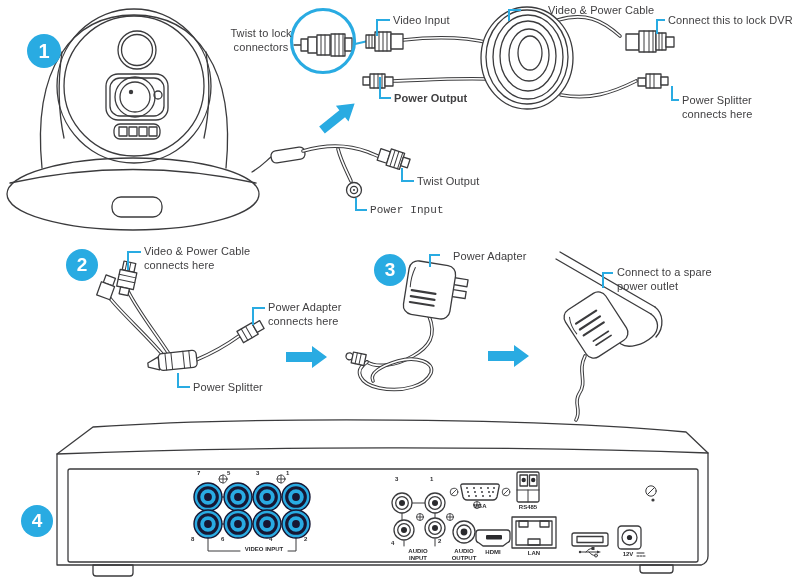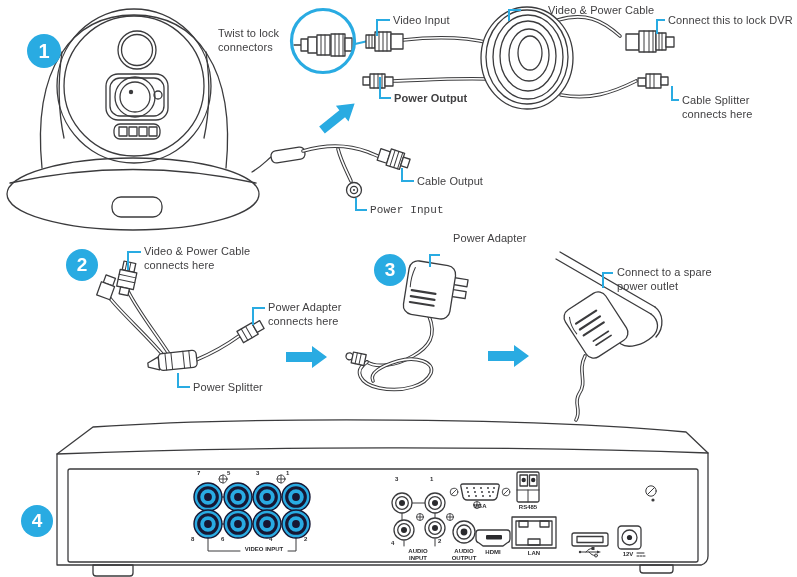--- a/index.html
+++ b/index.html
@@ -384,32 +384,32 @@
     <polyline points="440,255 430,255 430,267"></polyline>
     <polyline points="613,273 603,273 603,288"></polyline>
   </g>
 </svg>
 
 <div class="badge" style="left:27px;top:34px;width:34px;height:34px;">1</div>
 <div class="badge" style="left:66px;top:249px;width:32px;height:32px;font-size:19px;">2</div>
 <div class="badge" style="left:374px;top:254px;width:32px;height:32px;font-size:19px;">3</div>
 <div class="badge" style="left:21px;top:505px;width:32px;height:32px;font-size:19px;">4</div>
 
-<div class="lbl" style="left:218px;top:27px;width:86px;">Twist to lock connectors</div>
+<div class="lbl" style="left:218px;top:27px;width:86px;text-align:center;">Twist to lock connectors</div>
 <div class="lbl" style="left:393px;top:14px;">Video Input</div>
 <div class="lbl" style="left:394px;top:92px;font-weight:bold;">Power Output</div>
 <div class="lbl" style="left:548px;top:4px;">Video &amp; Power Cable</div>
 <div class="lbl" style="left:668px;top:14px;">Connect this to lock DVR</div>
-<div class="lbl" style="left:682px;top:94px;width:90px;">Cable Splitter connects here</div>
-<div class="lbl" style="left:417px;top:175px;">Cable Output</div>
+<div class="lbl" style="left:682px;top:94px;width:90px;">Power Splitter connects here</div>
+<div class="lbl" style="left:417px;top:175px;">Twist Output</div>
 <div class="lbl" style="left:370px;top:204px;font-family:Liberation Mono, monospace;">Power Input</div>
 <div class="lbl" style="left:144px;top:245px;width:125px;">Video &amp; Power Cable connects here</div>
 <div class="lbl" style="left:268px;top:301px;width:95px;">Power Adapter connects here</div>
 <div class="lbl" style="left:193px;top:381px;">Power Splitter</div>
-<div class="lbl" style="left:443px;top:232px;padding-left:10px;">Power Adapter</div>
+<div class="lbl" style="left:443px;top:250px;padding-left:10px;">Power Adapter</div>
 <div class="lbl" style="left:617px;top:266px;width:115px;">Connect to a spare power outlet</div>
 
 <div class="plbl" style="left:264px;top:546px;">VIDEO INPUT</div>
 <div class="plbl wrap" style="left:418px;top:548px;width:28px;">AUDIO INPUT</div>
 <div class="plbl wrap" style="left:464px;top:548px;width:32px;">AUDIO OUTPUT</div>
 <div class="plbl" style="left:480px;top:503px;">VGA</div>
 <div class="plbl" style="left:528px;top:504px;">RS485</div>
 <div class="plbl" style="left:493px;top:549px;">HDMI</div>
 <div class="plbl" style="left:534px;top:550px;">LAN</div>
 <div class="plbl" style="left:628px;top:551px;">12V</div>

